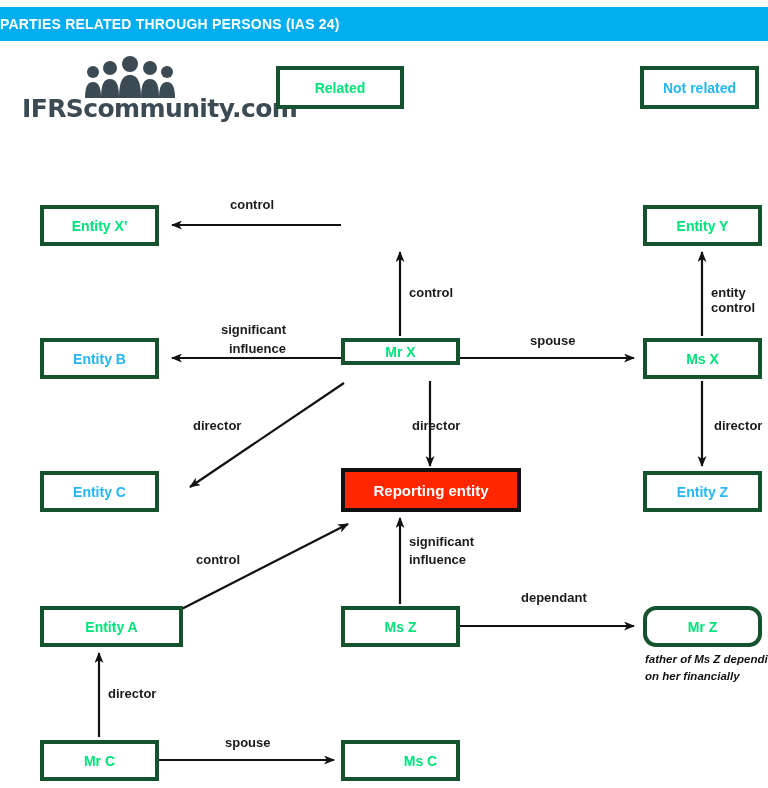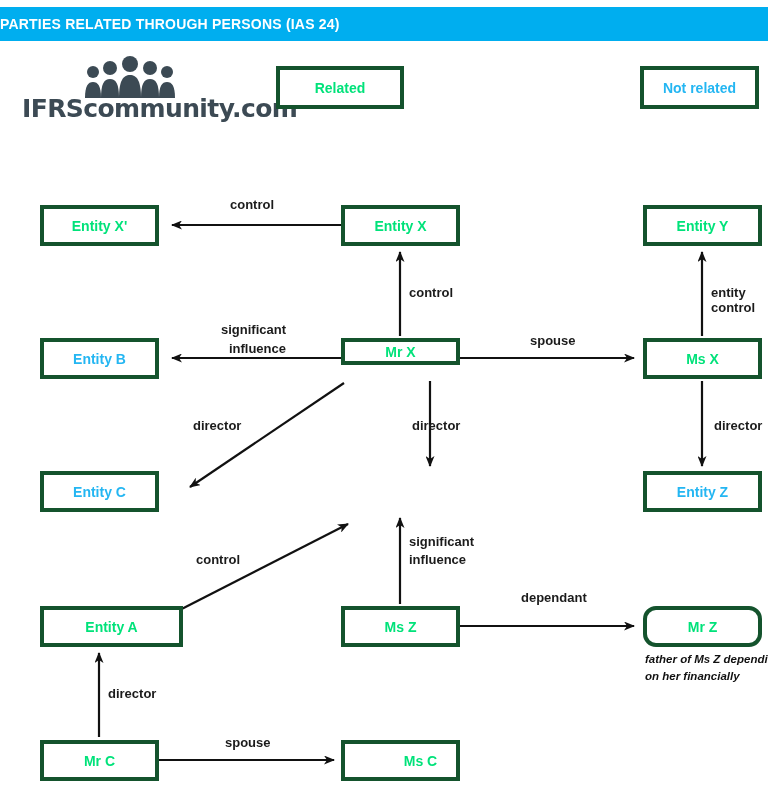--- a/index.html
+++ b/index.html
@@ -218,23 +218,20 @@
   <div class="elabel" style="left:521px; top:590px;">dependant</div>
 
   <div class="elabel" style="left:108px; top:686px;">director</div>
 
   <div class="elabel" style="left:225px; top:735px;">spouse</div>
 
   <div class="box green" style="left:40px; top:205px; width:119px; height:41px;">
     <span>Entity X'</span>
   </div>
 
-  <div class="box green" style="left:341px; top:205px; width:119px; height:41px;">
-    <span>Entity X</span>
-  </div>
 
   <div class="box green" style="left:643px; top:205px; width:119px; height:41px;">
     <span>Entity Y</span>
   </div>
 
   <div class="box blue" style="left:40px; top:338px; width:119px; height:41px;">
     <span>Entity B</span>
   </div>
 
   <div class="box green" style="left:341px; top:338px; width:119px; height:27px;">
@@ -242,20 +239,23 @@
   </div>
 
   <div class="box green" style="left:643px; top:338px; width:119px; height:41px;">
     <span>Ms X</span>
   </div>
 
   <div class="box blue" style="left:40px; top:471px; width:119px; height:41px;">
     <span>Entity C</span>
   </div>
 
+  <div class="box report" style="left:341px; top:468px; width:180px; height:44px;">
+    <span>Reporting entity</span>
+  </div>
 
   <div class="box blue" style="left:643px; top:471px; width:119px; height:41px;">
     <span>Entity Z</span>
   </div>
 
   <div class="box green" style="left:40px; top:606px; width:143px; height:41px;">
     <span>Entity A</span>
   </div>
 
   <div class="box green" style="left:341px; top:606px; width:119px; height:41px;">

